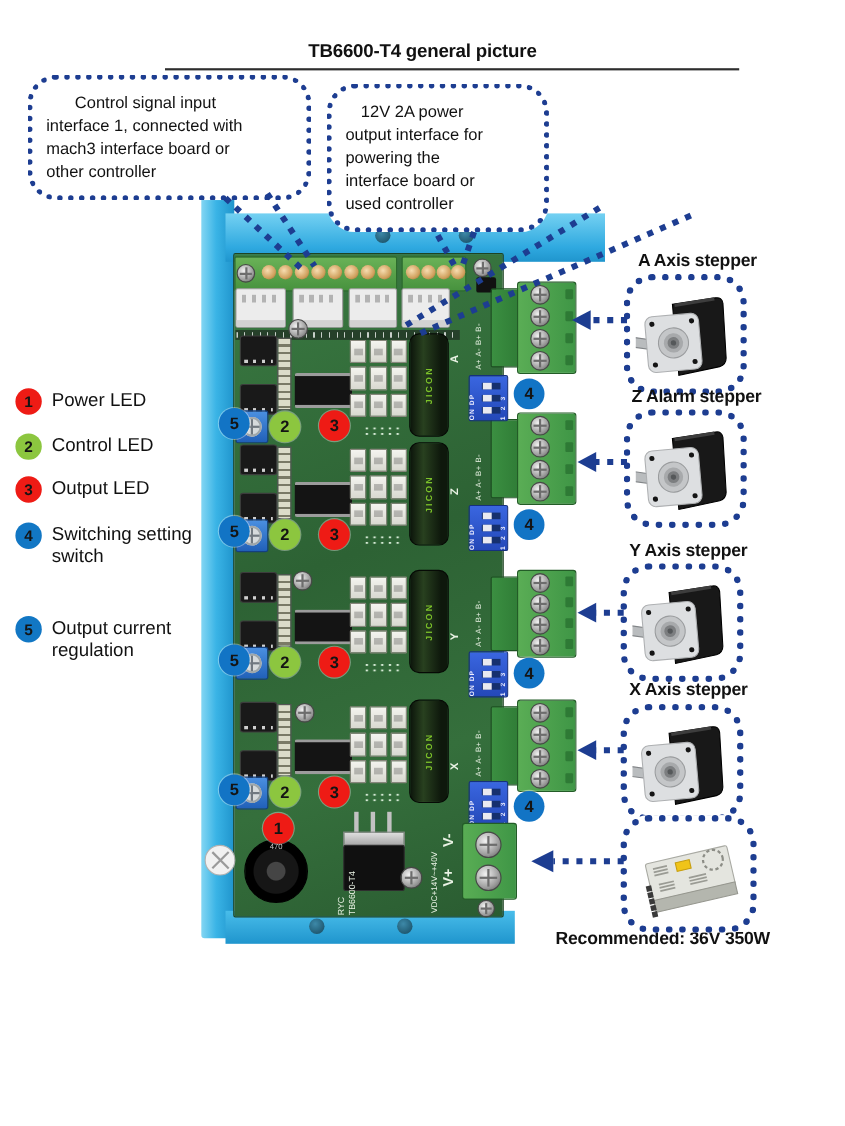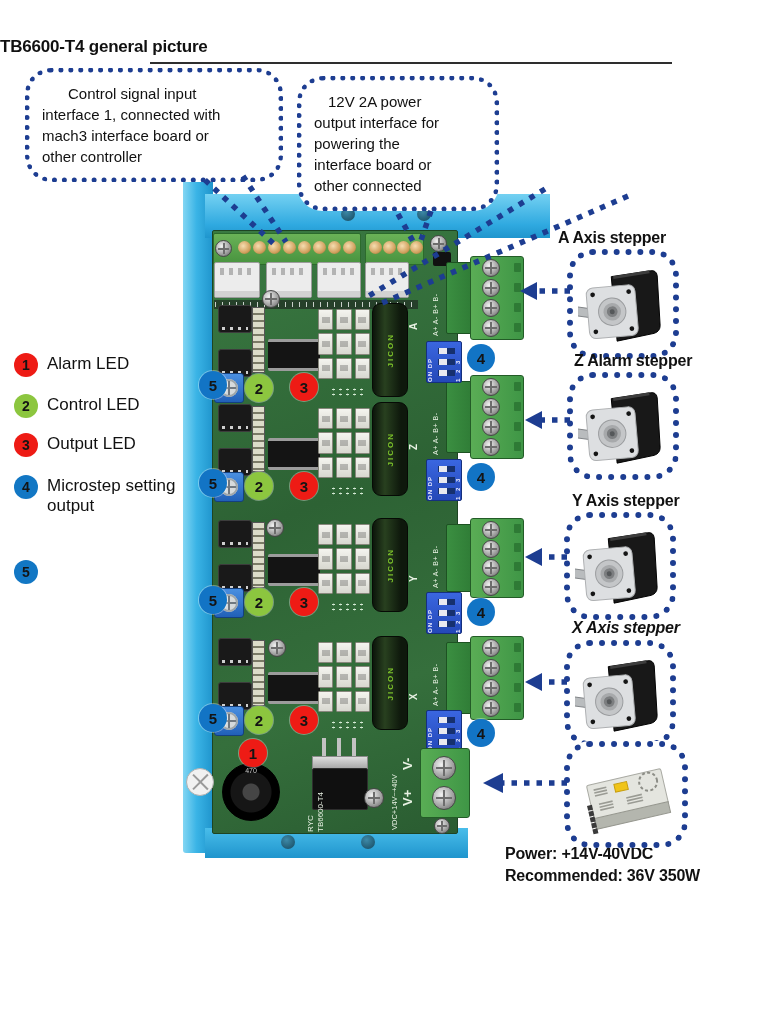--- a/index.html
+++ b/index.html
@@ -2,21 +2,21 @@
 <html><head>
 <meta charset="utf-8">
 <style>
   :root{ --navy:#1d3d91; }
   html,body{margin:0;padding:0;background:#fff;}
   .page{position:relative;width:768px;height:1024px;background:#fff;overflow:hidden;
         font-family:"Liberation Sans",sans-serif;color:#111;}
   .abs{position:absolute;}
 
   
-  .title{left:0;right:0;top:37px;text-align:left;font-size:17px;font-weight:700;letter-spacing:-.2px;}
+  .title{left:0;right:0;top:37px;text-align:center;font-size:17px;font-weight:700;letter-spacing:-.2px;}
   .title-rule{left:150px;top:62px;width:522px;height:0;border-top:2px solid #2e2e2e;}
 
   
   .bubble{border:5px dotted var(--navy);border-radius:26px;background:#fff;
           font-size:15px;line-height:21px;font-weight:500;white-space:pre-line;
           padding:10px 12px;z-index:30;}
   .bubble.c1{left:25px;top:68px;width:224px;text-indent:26px;}
   .bubble.c2{left:297px;top:76px;width:168px;text-indent:14px;}
   .bubble.c3{left:507px;top:68px;width:180px;text-indent:24px;}
 
@@ -138,21 +138,21 @@
   <div class="abs title-rule"></div>
 
   <div class="abs bubble c1">Control signal input
 interface 1, connected with
 mach3 interface board or
 other controller</div>
   <div class="abs bubble c2">12V 2A power
 output interface for
 powering the
 interface board or
-other connected</div>
+used controller</div>
 
   <div class="abs hs-left"></div>
   <div class="abs hs-top"></div>
   <div class="abs hole" style="left:341px;top:207px;"></div>
   <div class="abs hole" style="left:417px;top:207px;"></div>
   <div class="abs hs-bot"></div>
   <div class="abs hole" style="left:281px;top:835px;"></div>
   <div class="abs hole" style="left:361px;top:835px;"></div>
   <div class="abs pcb"></div>
 
@@ -433,39 +433,40 @@
   <div class="abs mk red" style="left:290px;top:588px;">3</div>
   <div class="abs mk blue" style="left:467px;top:598px;">4</div>
   <div class="abs mk blue" style="left:199px;top:704px;">5</div>
   <div class="abs mk green" style="left:245px;top:706px;">2</div>
   <div class="abs mk red" style="left:290px;top:706px;">3</div>
   <div class="abs mk blue" style="left:467px;top:719px;">4</div>
   <div class="abs mk red" style="left:239px;top:739px;">1</div>
 
   <div class="legend-item" style="top:353px;">
     <span class="badge bg-red">1</span>
-    <span class="lab">Alarm LED</span>
+    <span class="lab">Power LED</span>
   </div>
   <div class="legend-item" style="top:394px;">
     <span class="badge bg-green">2</span>
     <span class="lab">Control LED</span>
   </div>
   <div class="legend-item" style="top:433px;">
     <span class="badge bg-red">3</span>
     <span class="lab">Output LED</span>
   </div>
   <div class="legend-item" style="top:475px;">
     <span class="badge bg-blue">4</span>
-    <span class="lab">Microstep setting output</span>
+    <span class="lab">Switching setting switch</span>
   </div>
   <div class="legend-item" style="top:560px;">
     <span class="badge bg-blue">5</span>
-  </div>
-
-  <div class="abs axis-label" style="left:558px;top:229px;">A Axis stepper</div>
+    <span class="lab">Output current regulation</span>
+  </div>
+
+  <div class="abs axis-label" style="left:580px;top:229px;">A Axis stepper</div>
   <div class="abs motor-box" style="left:567px;top:249px;width:100px;height:98px;">
     <svg width="90" height="86" viewBox="0 0 92 88">
       <path d="M34 16 L74 10 Q80 9 81 15 L84 66 Q84 72 78 74 L40 82 Z" fill="#181818" stroke="#000"></path>
       <path d="M36 17 L73 11" stroke="#3d3d3d" stroke-width="3" fill="none"></path>
       <g transform="rotate(8 6 53)">
           <rect x="-12" y="48" width="30" height="9" rx="2" fill="#b9bcbe" stroke="#828588"></rect>
           <ellipse cx="-12" cy="52.5" rx="3.4" ry="4.6" fill="#d9c9a0" stroke="#9a8a60"></ellipse>
         </g>
       <g transform="rotate(-5 34 52)">
         <rect x="10" y="26" width="50" height="52" rx="7" fill="#dddfe1" stroke="#aeb0b2"></rect>
@@ -520,21 +521,21 @@
         <circle cx="16.5" cy="71" r="2.4" fill="#151515"></circle>
           <circle cx="53.5" cy="71" r="2.4" fill="#151515"></circle>
         <circle cx="35" cy="52" r="14" fill="#c4c6c8" stroke="#9a9c9e"></circle>
         <circle cx="35" cy="52" r="9" fill="#a7a9ab"></circle>
           <circle cx="35" cy="52" r="5.5" fill="#7c7e80"></circle>
           <circle cx="35" cy="52" r="2.5" fill="#55585a"></circle>
       </g>
     </svg>
   </div>
 
-  <div class="abs axis-label" style="left:572px;top:619px;font-style:italic;">X Axis stepper</div>
+  <div class="abs axis-label" style="left:572px;top:619px;">X Axis stepper</div>
   <div class="abs motor-box" style="left:564px;top:640px;width:100px;height:95px;">
     <svg width="90" height="86" viewBox="0 0 92 88">
       <path d="M34 16 L74 10 Q80 9 81 15 L84 66 Q84 72 78 74 L40 82 Z" fill="#181818" stroke="#000"></path>
       <path d="M36 17 L73 11" stroke="#3d3d3d" stroke-width="3" fill="none"></path>
       <g transform="rotate(8 6 53)">
           <rect x="-12" y="48" width="30" height="9" rx="2" fill="#b9bcbe" stroke="#828588"></rect>
           <ellipse cx="-12" cy="52.5" rx="3.4" ry="4.6" fill="#d9c9a0" stroke="#9a8a60"></ellipse>
         </g>
       <g transform="rotate(-5 34 52)">
         <rect x="10" y="26" width="50" height="52" rx="7" fill="#dddfe1" stroke="#aeb0b2"></rect>
@@ -564,21 +565,20 @@
             <rect x="12" y="50" width="5" height="5"></rect>
             <rect x="12" y="56" width="5" height="5"></rect>
             <rect x="12" y="62" width="5" height="5"></rect>
             <rect x="12" y="68" width="5" height="5"></rect>
           </g>
       </g>
     </svg>
   </div>
 
   <div class="abs power-note" style="left:505px;top:843px;">
-    <div>Power: +14V-40VDC</div>
     <div>Recommended: 36V 350W</div>
   </div>
 
   <svg class="overlay" width="768" height="1024" viewBox="0 0 768 1024">
     <g stroke="#1d3d91" stroke-width="5.5" stroke-dasharray="5.5 7" fill="none" stroke-linecap="butt">
       <path d="M205,180 L277,247"></path>
       <path d="M243,176 L286,242"></path>
       <path d="M398,214 L414,243"></path>
       <path d="M431,211 L420,243"></path>
       <path d="M545,189 L367,297"></path>

